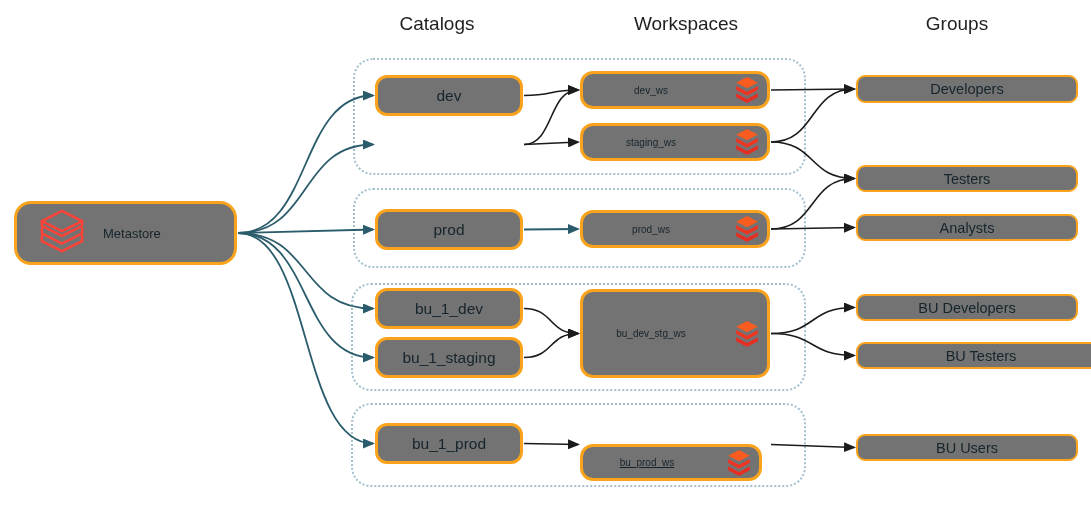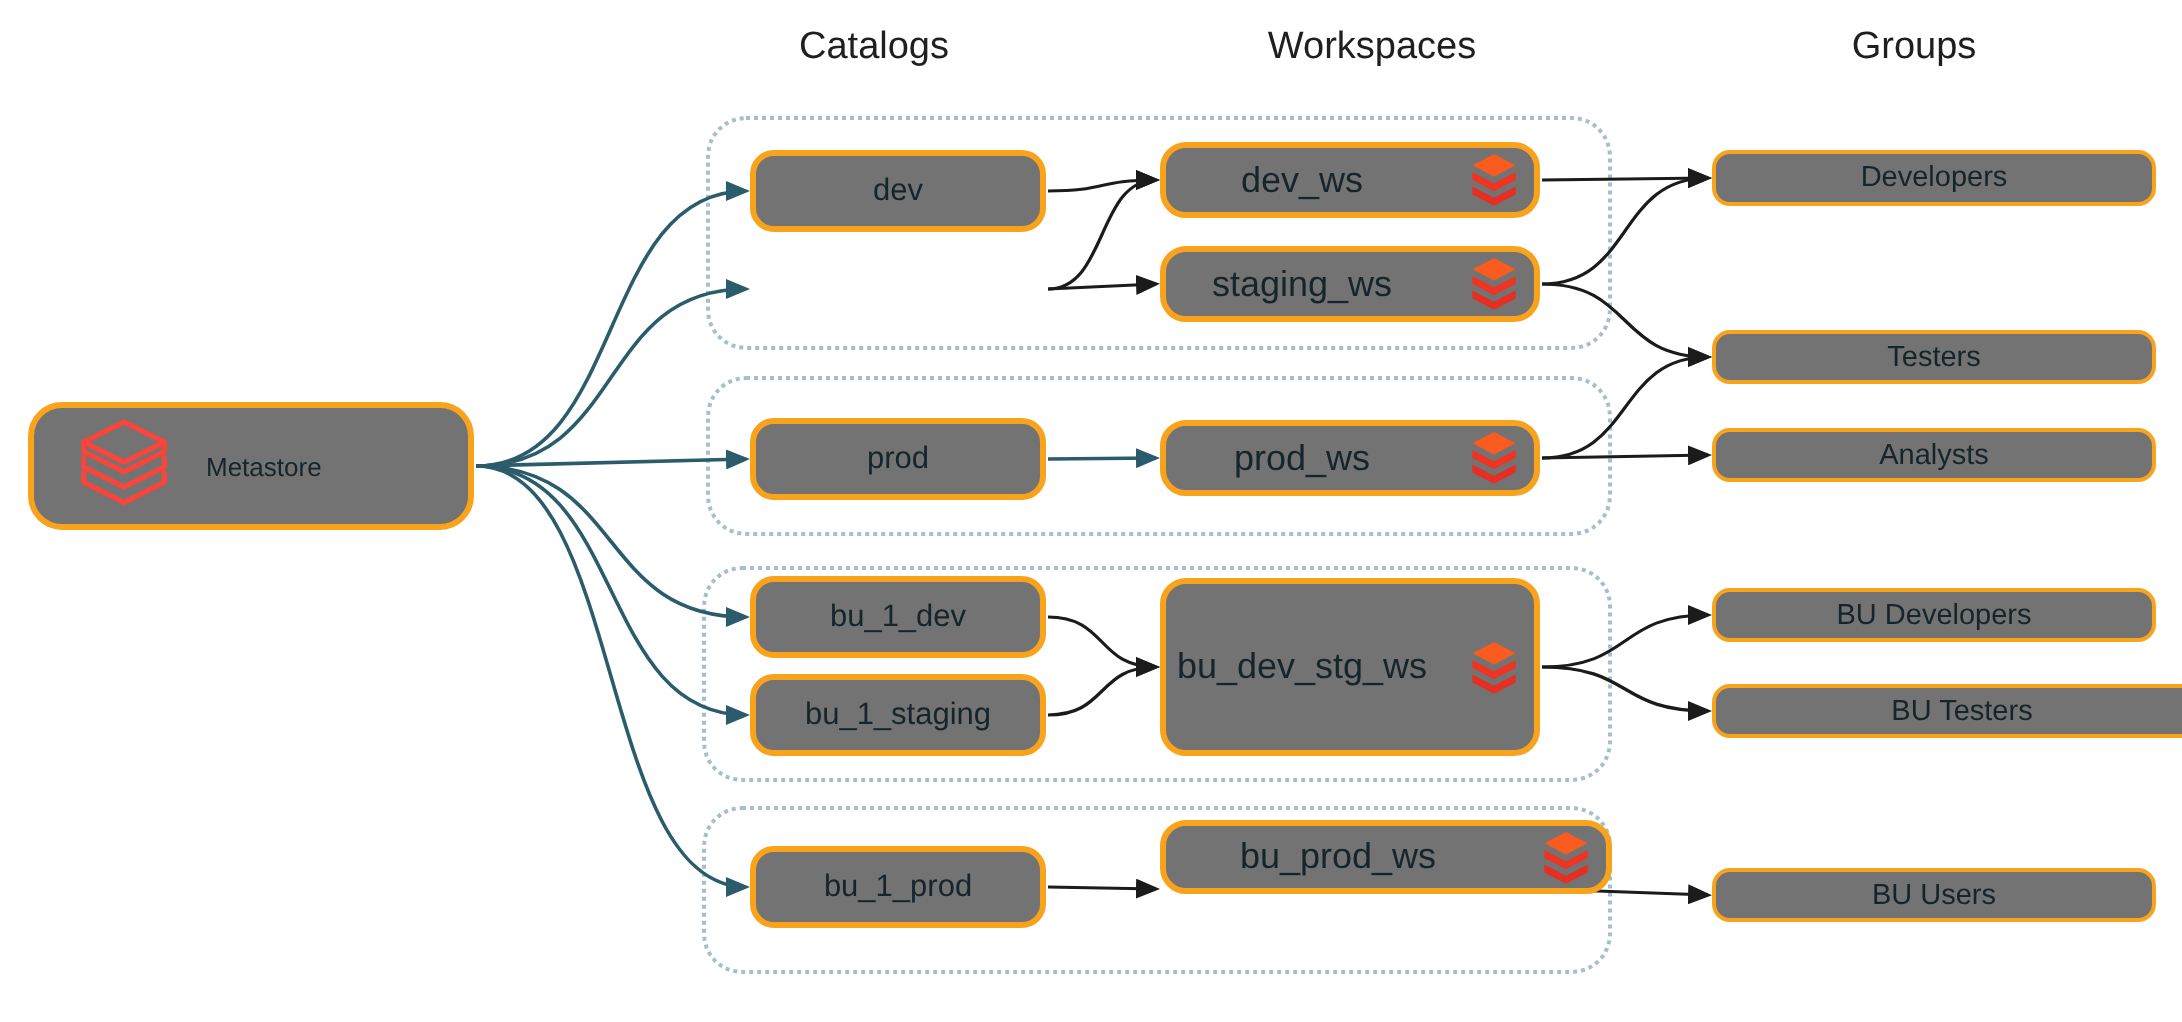--- a/index.html
+++ b/index.html
@@ -23,21 +23,21 @@
   .z3{left:351px;top:283px;width:455px;height:108px;}
   .z4{left:351px;top:403px;width:455px;height:84px;}
   .edges{position:absolute;left:0;top:0;width:1091px;height:511px;z-index:2;}
   .node{
     position:absolute;box-sizing:border-box;background:#737373;z-index:3;
     display:flex;align-items:center;justify-content:center;
     border:3px solid #f9a31d;border-radius:12px;white-space:nowrap;
   }
   .node.metastore{border-radius:17px;font-size:13px;justify-content:flex-start;padding-left:22px;gap:18px;}
   .node.cat{font-size:15.5px;}
-  .node.ws{font-size:18px;padding-right:48px;border-radius:13px;}
+  .node.ws{font-size:10px;padding-right:48px;border-radius:13px;}
   .node.grp{font-size:14.5px;border-width:2.5px;border-radius:9px;}
   .db-icon{
     position:absolute;right:7px;top:50%;transform:translateY(-50%);
     width:26px;height:27px;display:block;
   }
   .ms-icon{width:46px;height:50px;display:block;flex:0 0 auto;}
   .hidden-defs{position:absolute;width:0;height:0;overflow:hidden;}
 </style>
 </head>
 <body>
@@ -138,21 +138,21 @@
     <svg class="db-icon" viewBox="0 0 24 24">
         <use href="#dbx-solid"></use>
       </svg>
   </div>
   <div class="node ws" style="left: 580px; top: 289px; width: 190px; height: 89px;">
     <span>bu_dev_stg_ws</span>
     <svg class="db-icon" viewBox="0 0 24 24">
         <use href="#dbx-solid"></use>
       </svg>
   </div>
-  <div class="node ws" style="left: 580px; top: 410px; width: 226px; height: 37px;">
+  <div class="node ws" style="left: 580px; top: 444px; width: 182px; height: 37px; text-decoration: underline;">
     <span>bu_prod_ws</span>
     <svg class="db-icon" viewBox="0 0 24 24">
         <use href="#dbx-solid"></use>
       </svg>
   </div>
 
   <div class="node grp" style="left: 856px; top: 75px; width: 222px; height: 28px;">
     <span>Developers</span>
   </div>
   <div class="node grp" style="left: 856px; top: 214px; width: 222px; height: 27px;">

